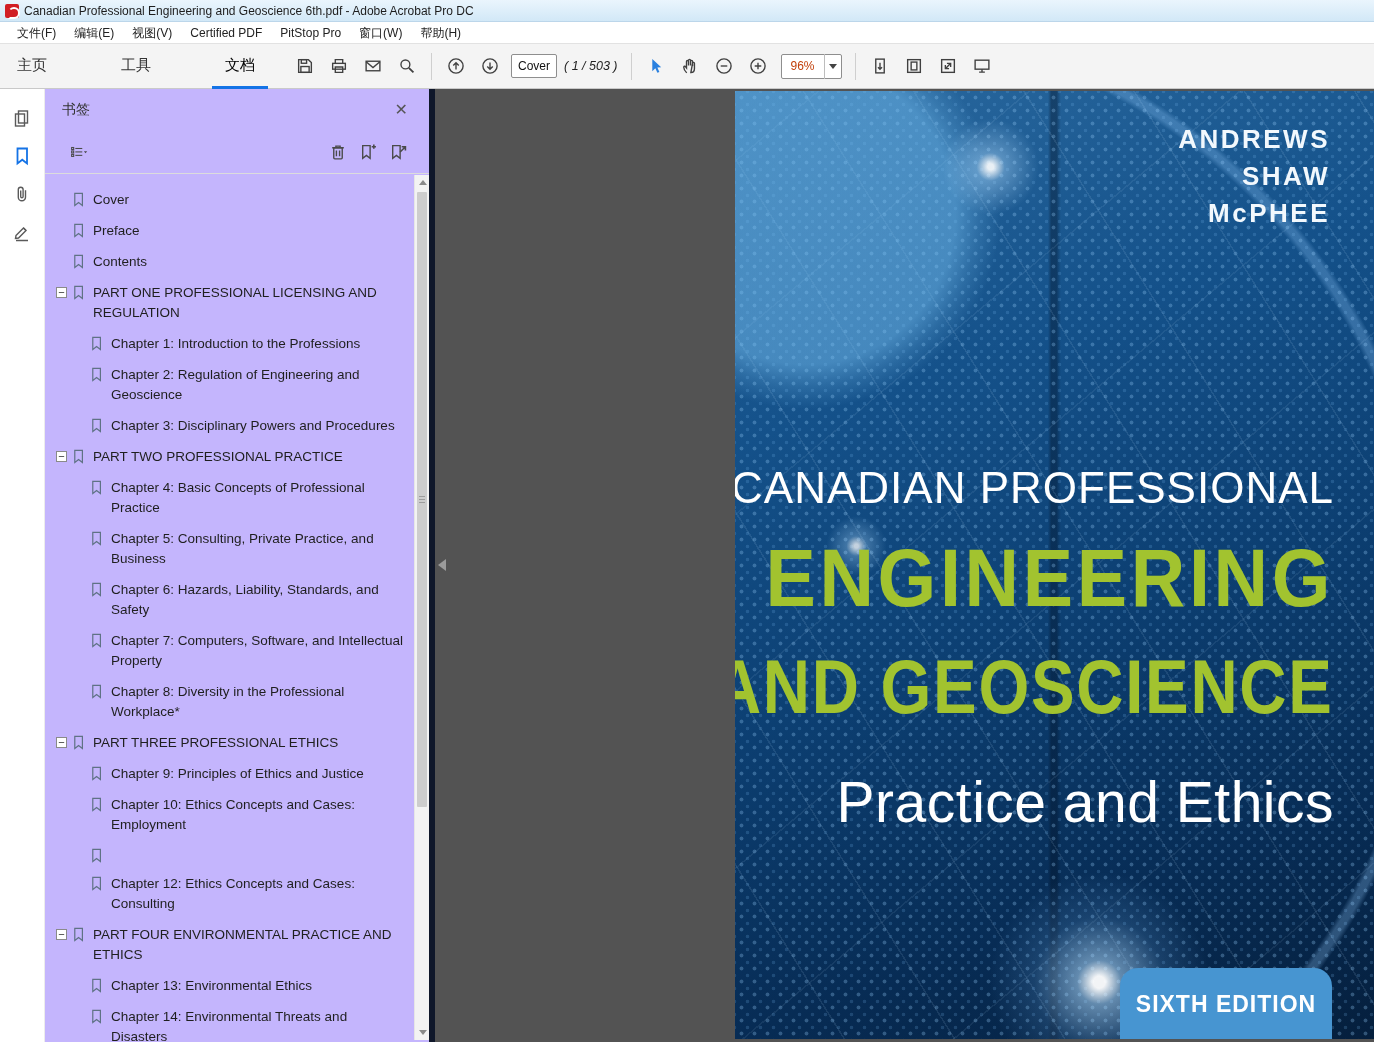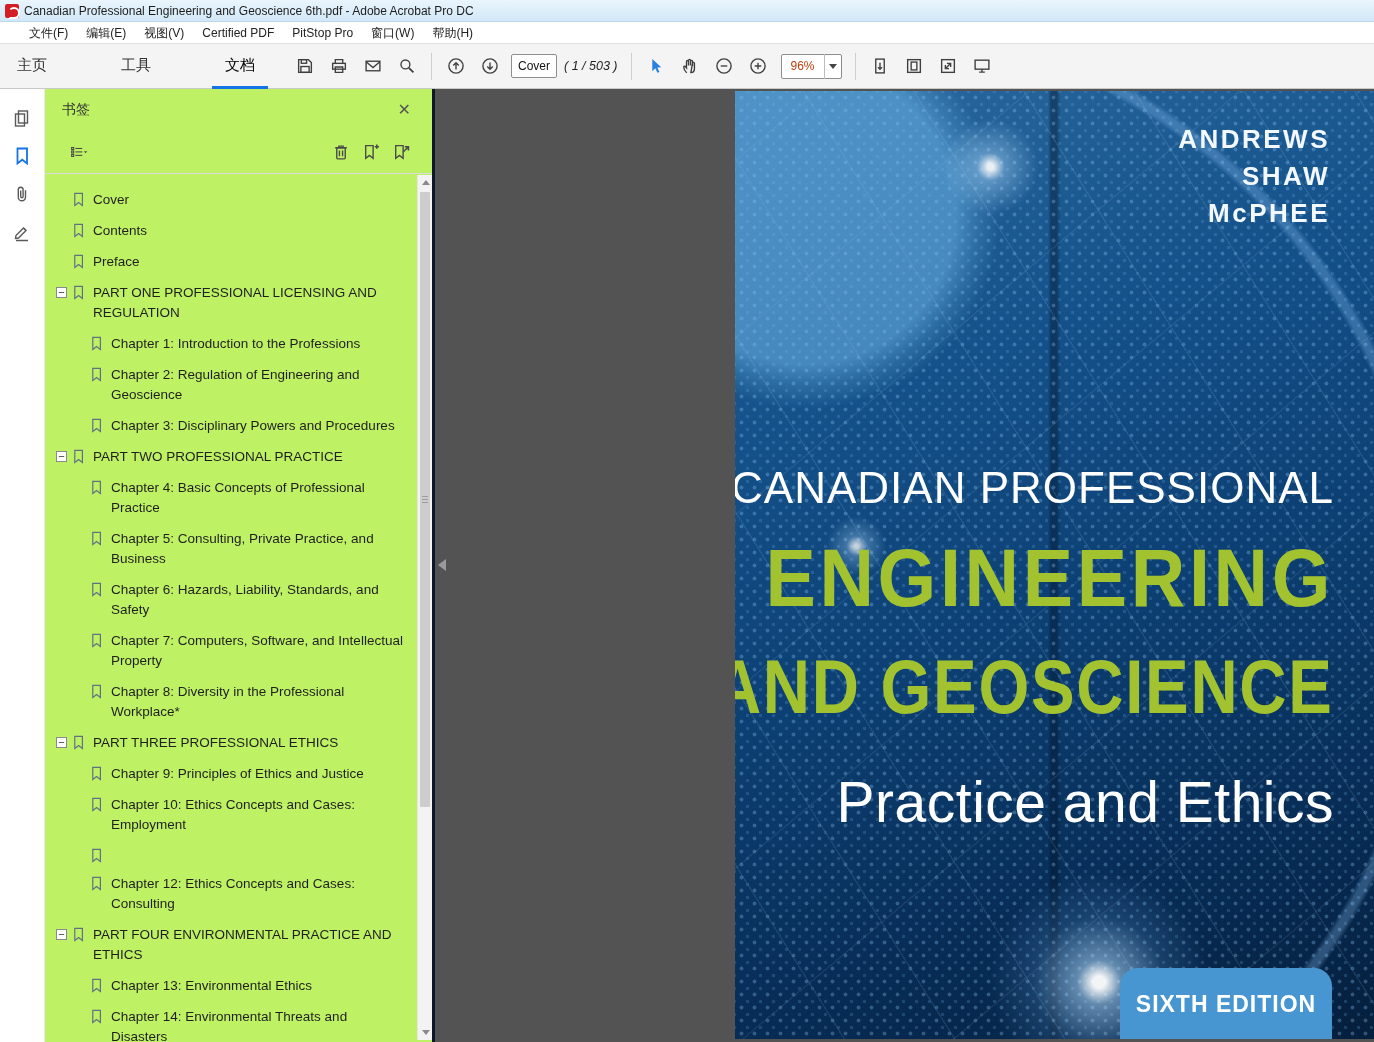--- a/index.html
+++ b/index.html
@@ -7,21 +7,21 @@
   body { font-family:"Liberation Sans", sans-serif; background:#535353; }
   .window { position:relative; width:1374px; height:1042px; background:#fff; overflow:hidden; }
 
   
   .titlebar { height:22px; background:linear-gradient(#eaf5fd,#d2e8f7); display:flex; align-items:center; padding-left:5px; border-bottom:1px solid #bcd6ea; }
   .titlebar .app-icon { width:14px; height:14px; background:#d11f25; border-radius:2px; margin-right:5px; position:relative; flex:0 0 14px; }
   .titlebar .app-icon::after { content:""; position:absolute; left:3px; top:3px; width:8px; height:8px; border:2px solid #fff; border-radius:50% 50% 50% 0; border-left-color:transparent; }
   .titlebar .title-text { font-size:12px; color:#1d1d1d; white-space:nowrap; }
 
   
-  .menubar { height:22px; background:#ffffff; border-bottom:1px solid #e2e2e2; display:flex; align-items:center; padding-left:20px; }
+  .menubar { height:22px; background:#ffffff; border-bottom:1px solid #e2e2e2; display:flex; align-items:center; padding-left:8px; }
   .menu-item { font-size:12px; color:#222; padding:0 9px; line-height:22px; cursor:default; }
 
   
   .toolbar { height:45px; background:#f4f4f4; border-bottom:1px solid #c9c9c9; display:flex; align-items:center; padding-left:4px; }
   .tb-tabs { display:flex; height:45px;gap:48px; }
   .tb-tab { font-size:15px; color:#333; padding:0 13px; line-height:42px; height:45px; border-bottom:3px solid transparent; cursor:pointer; }
   .tb-tab.active { border-bottom-color:#1473e6; color:#000; }
   .tb-btn { width:34px; height:34px; display:flex; align-items:center; justify-content:center; border-radius:3px; cursor:pointer; flex:0 0 34px; }
   .tb-btn svg { width:18px; height:18px; stroke:#404040; fill:none; stroke-width:1.3; }
   .tb-sep { width:1px; height:27px; background:#cfcfcf; margin:0 7px; flex:0 0 1px; }
@@ -35,21 +35,21 @@
   
   .content { display:flex; height:953px; }
 
   
   .left-rail { width:45px; background:#ffffff; border-right:1px solid #ececec; padding-top:12px; display:flex; flex-direction:column; align-items:center; gap:4px; }
   .rail-btn { width:34px; height:34px; display:flex; align-items:center; justify-content:center; border-radius:3px; cursor:pointer; }
   .rail-btn svg { width:20px; height:20px; stroke:#5a5a5a; fill:none; stroke-width:1.4; }
   .rail-btn.active svg { stroke:#1473e6; }
 
   
-  .bm-panel { width:390px; background:#bef264; border-right:3px solid #0f172a; position:relative; display:flex; flex-direction:column; }
+  .bm-panel { width:390px; background:#c4b5fd; border-right:6px solid #0f172a; position:relative; display:flex; flex-direction:column; }
   .bm-header { height:41px; display:flex; align-items:center; padding:0 17px; }
   .bm-title { font-size:14px; color:#333; }
   .bm-close { margin-left:auto; font-size:16px; color:#555; cursor:pointer; line-height:16px; padding:2px 4px; }
   .bm-tools { height:44px; display:flex; align-items:center; padding:0 16px 0 14px; border-bottom:1px solid #dcdcdc; }
   .bm-tool { width:30px; height:30px; display:flex; align-items:center; justify-content:center; cursor:pointer; border-radius:3px; }
   .bm-tool svg { width:18px; height:18px; stroke:#4a4a4a; fill:none; stroke-width:1.3; }
   .bm-tool.options { width:40px; }
   .bm-tools .spacer { flex:1; }
   .bm-list { flex:1; overflow:hidden; padding:16px 26px 4px 0; }
   .bm-row { display:flex; align-items:flex-start; margin-bottom:11px; padding-left:27px; position:relative; cursor:pointer; }
@@ -303,27 +303,27 @@
           <div class="bm-row">
             <svg class="bm-icon" viewBox="0 0 14 16">
               <path d="M3 1.5h8.2v13L7.1 11.2 3 14.5z" fill="none" stroke="#5f7285" stroke-width="1.3"></path>
             </svg>
             <span class="bm-label">Cover</span>
           </div>
           <div class="bm-row">
             <svg class="bm-icon" viewBox="0 0 14 16">
               <path d="M3 1.5h8.2v13L7.1 11.2 3 14.5z" fill="none" stroke="#5f7285" stroke-width="1.3"></path>
             </svg>
+            <span class="bm-label">Preface</span>
+          </div>
+          <div class="bm-row">
+            <svg class="bm-icon" viewBox="0 0 14 16">
+              <path d="M3 1.5h8.2v13L7.1 11.2 3 14.5z" fill="none" stroke="#5f7285" stroke-width="1.3"></path>
+            </svg>
             <span class="bm-label">Contents</span>
-          </div>
-          <div class="bm-row">
-            <svg class="bm-icon" viewBox="0 0 14 16">
-              <path d="M3 1.5h8.2v13L7.1 11.2 3 14.5z" fill="none" stroke="#5f7285" stroke-width="1.3"></path>
-            </svg>
-            <span class="bm-label">Preface</span>
           </div>
           <div class="bm-row part">
             <span class="expander">−</span>
             <svg class="bm-icon" viewBox="0 0 14 16">
               <path d="M3 1.5h8.2v13L7.1 11.2 3 14.5z" fill="none" stroke="#5f7285" stroke-width="1.3"></path>
             </svg>
             <span class="bm-label">PART ONE PROFESSIONAL LICENSING AND REGULATION</span>
           </div>
           <div class="bm-row lvl1">
             <svg class="bm-icon" viewBox="0 0 14 16">

